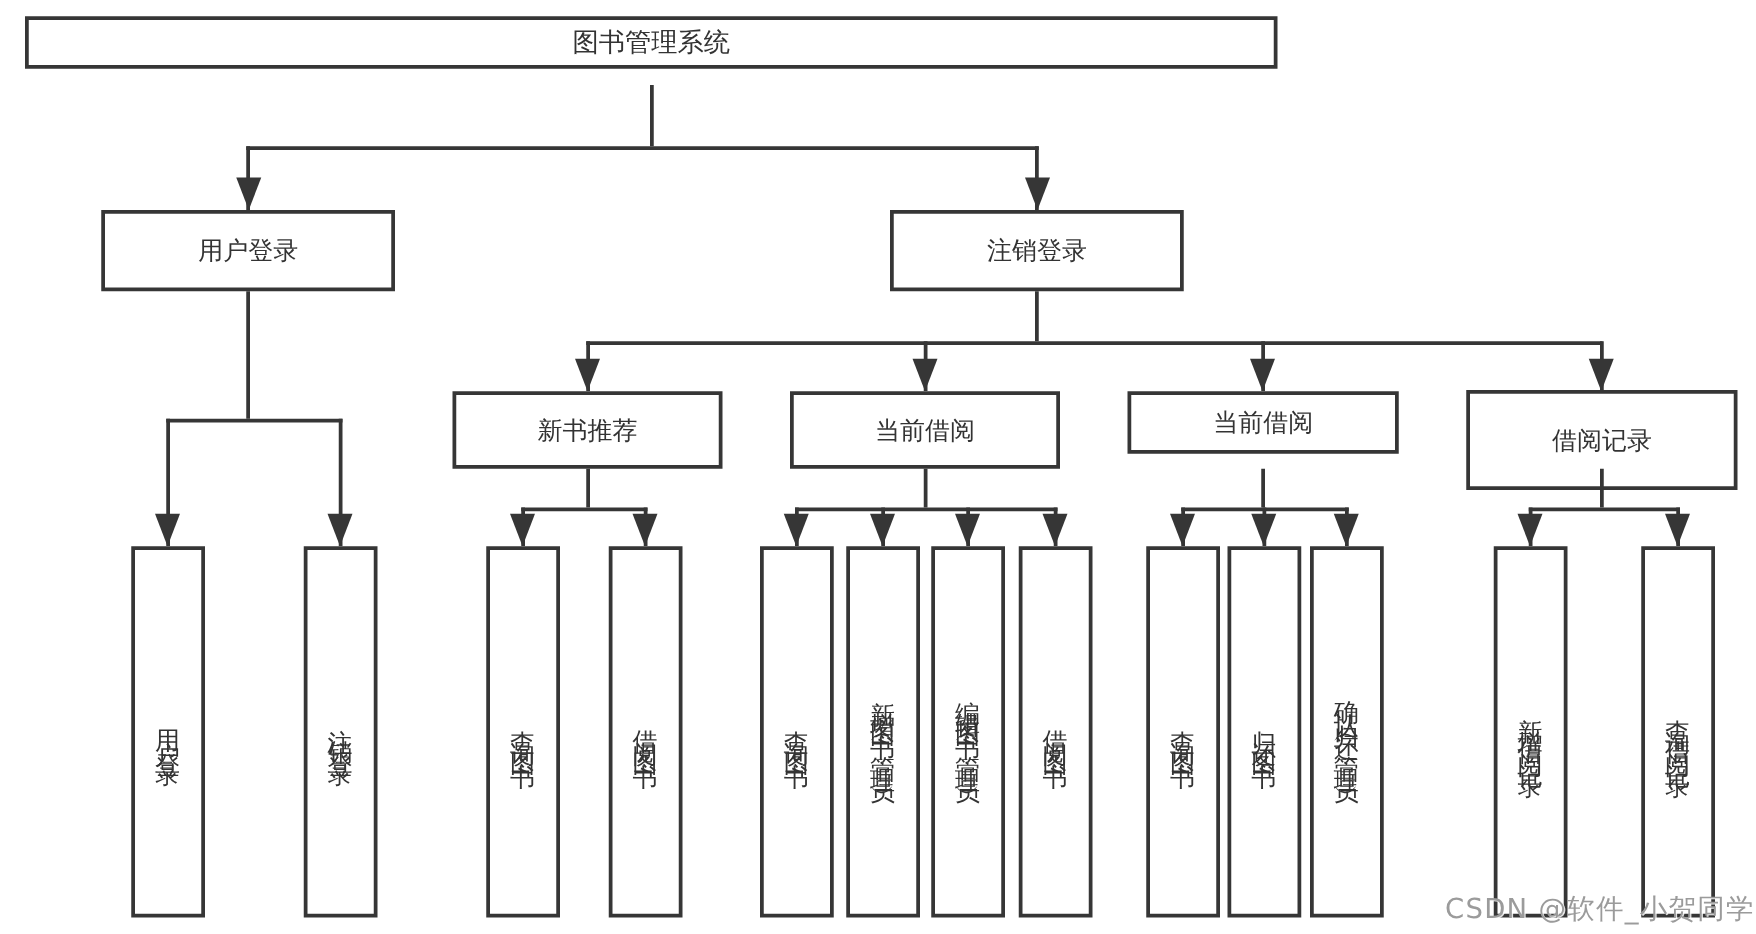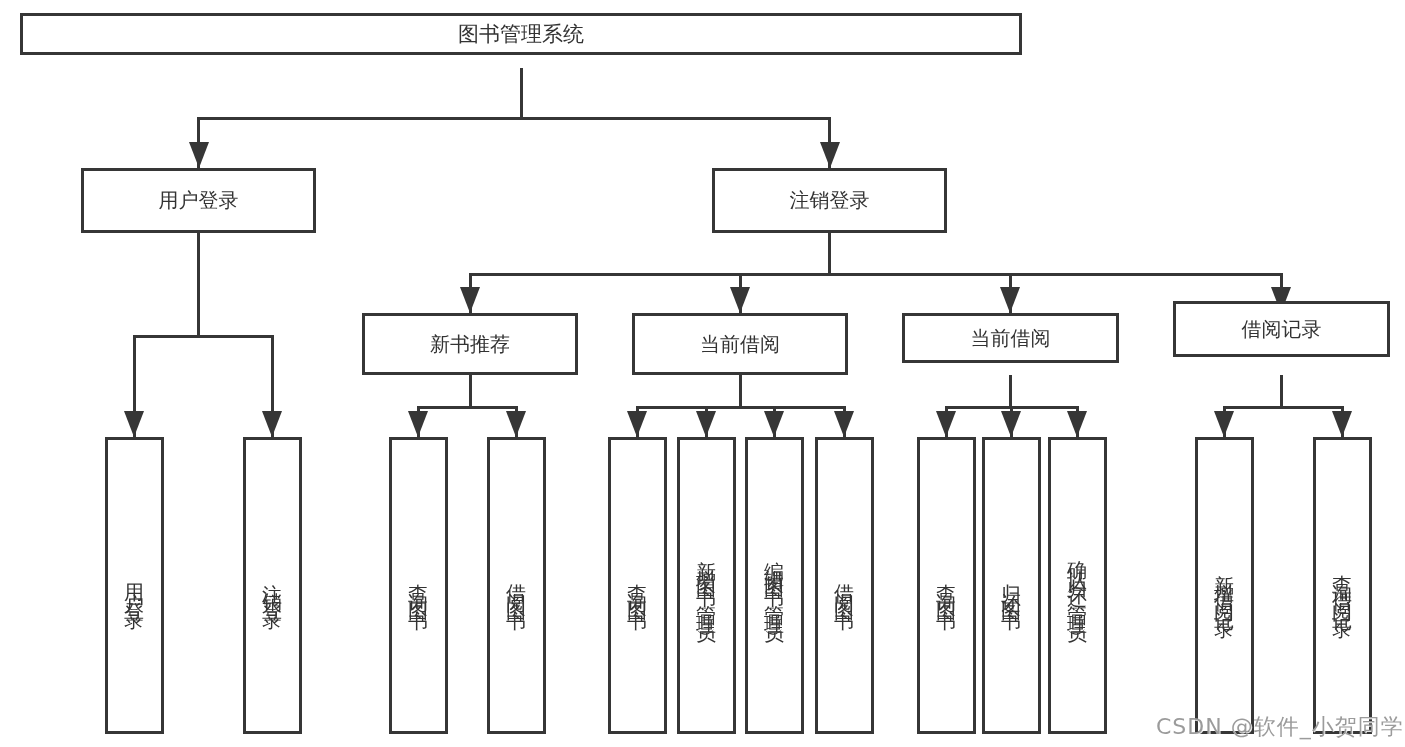--- a/index.html
+++ b/index.html
@@ -100,21 +100,21 @@
   <div class="v" style="left:739px;top:273px;height:40px"></div>
   <div class="arw" style="left:730px;top:287px"></div>
   <div class="v" style="left:1009px;top:273px;height:40px"></div>
   <div class="arw" style="left:1000px;top:287px"></div>
   <div class="v" style="left:1280px;top:273px;height:40px"></div>
   <div class="arw" style="left:1271px;top:287px"></div>
 
   <div class="box" style="left:362px;top:313px;width:216px;height:62px">新书推荐</div>
   <div class="box" style="left:632px;top:313px;width:216px;height:62px">当前借阅</div>
   <div class="box" style="left:902px;top:313px;width:217px;height:50px">当前借阅</div>
-  <div class="box" style="left:1173px;top:301px;width:217px;height:56px">借阅记录</div>
+  <div class="box" style="left:1173px;top:312px;width:217px;height:80px">借阅记录</div>
 
   <div class="v" style="left:469px;top:375px;height:31px"></div>
   <div class="h" style="left:417px;top:406px;width:101px"></div>
   <div class="v" style="left:417px;top:406px;height:31px"></div>
   <div class="arw" style="left:408px;top:411px"></div>
   <div class="v" style="left:515px;top:406px;height:31px"></div>
   <div class="arw" style="left:506px;top:411px"></div>
 
   <div class="v" style="left:739px;top:375px;height:31px"></div>
   <div class="h" style="left:636px;top:406px;width:210px"></div>

